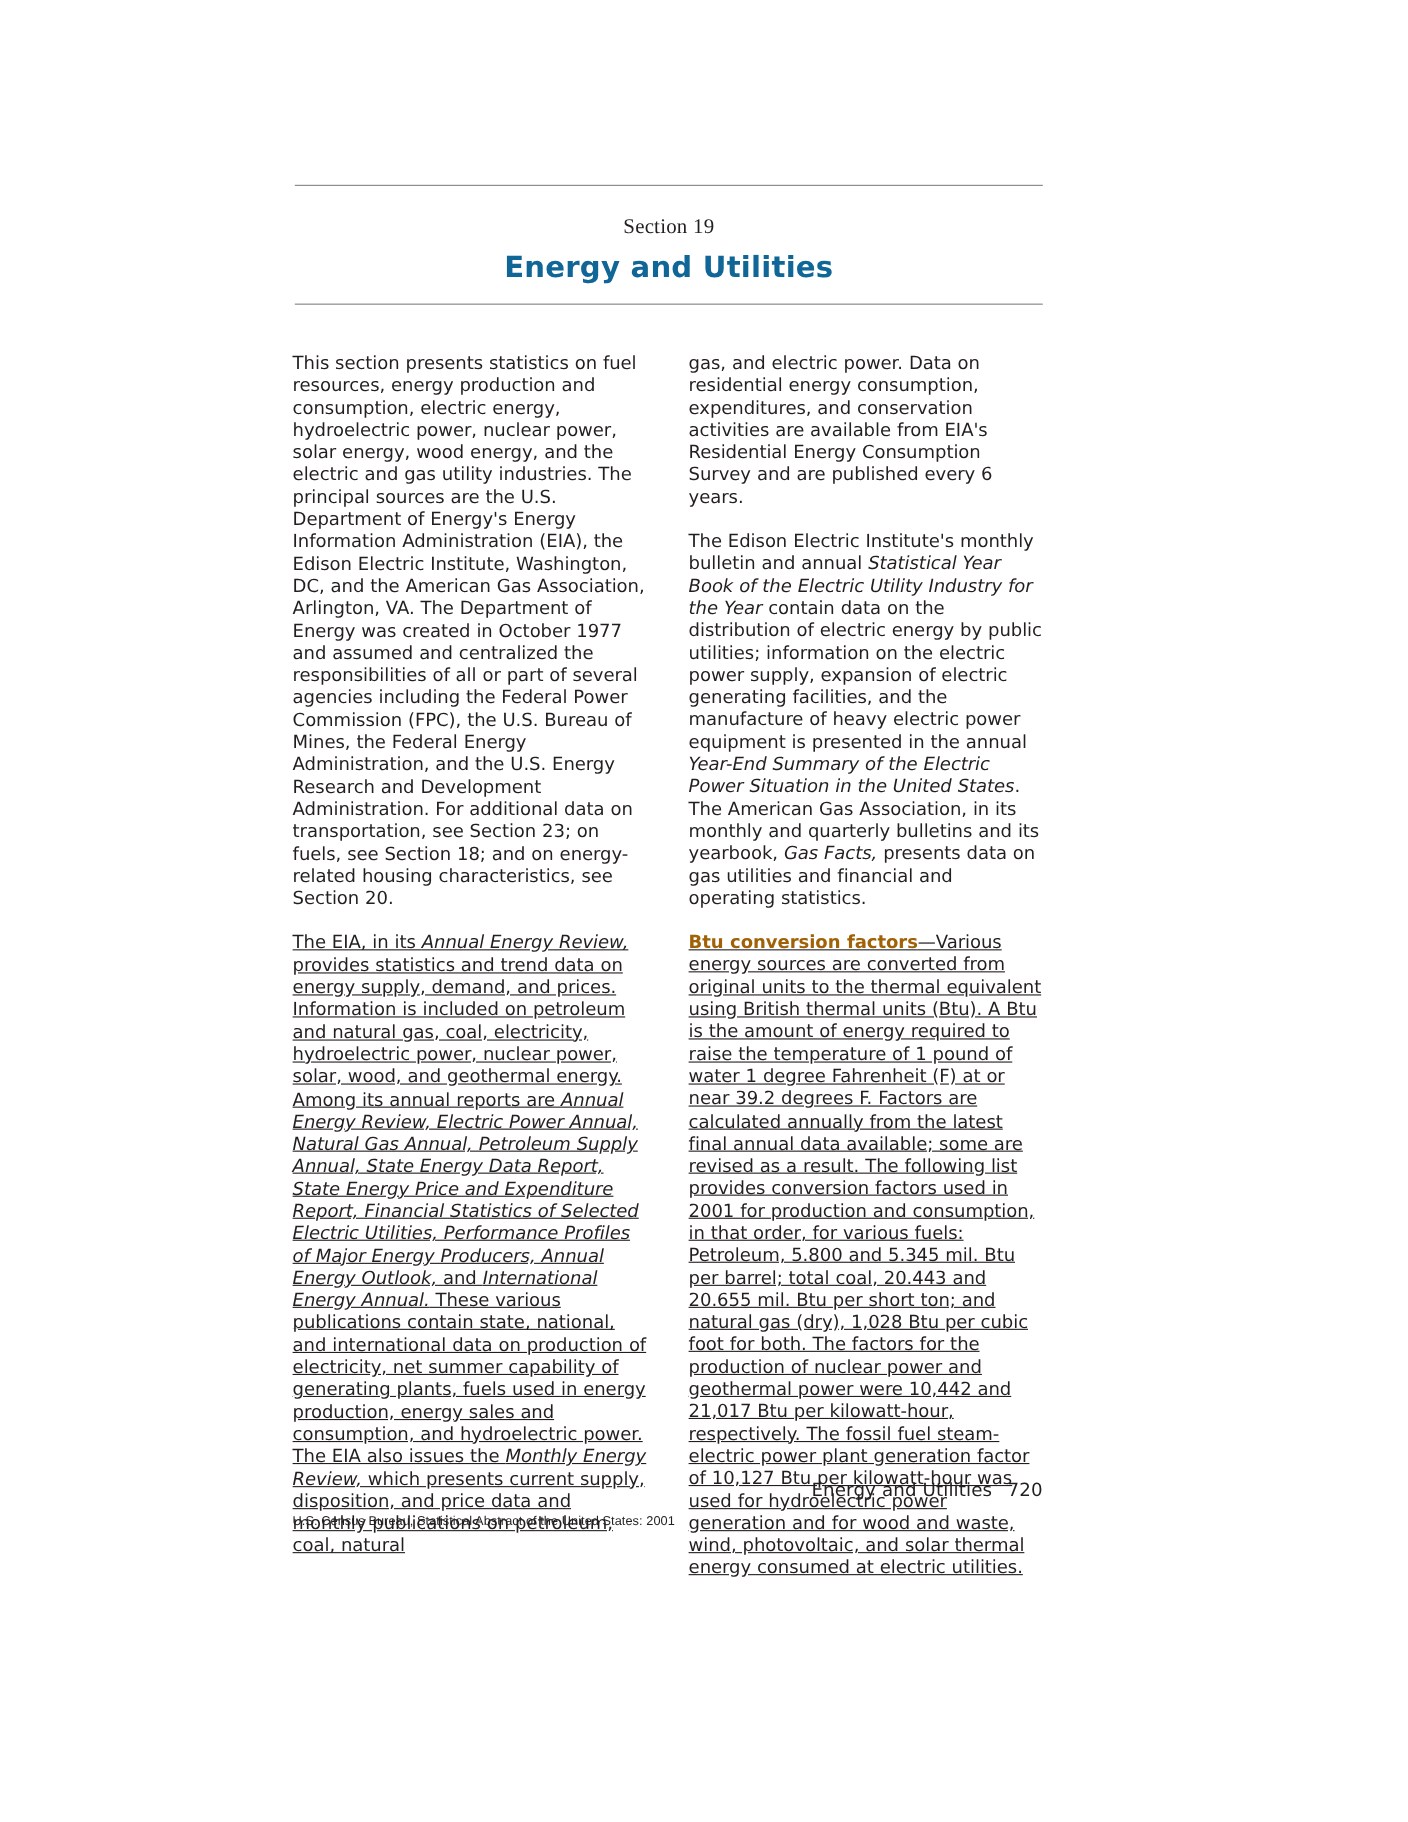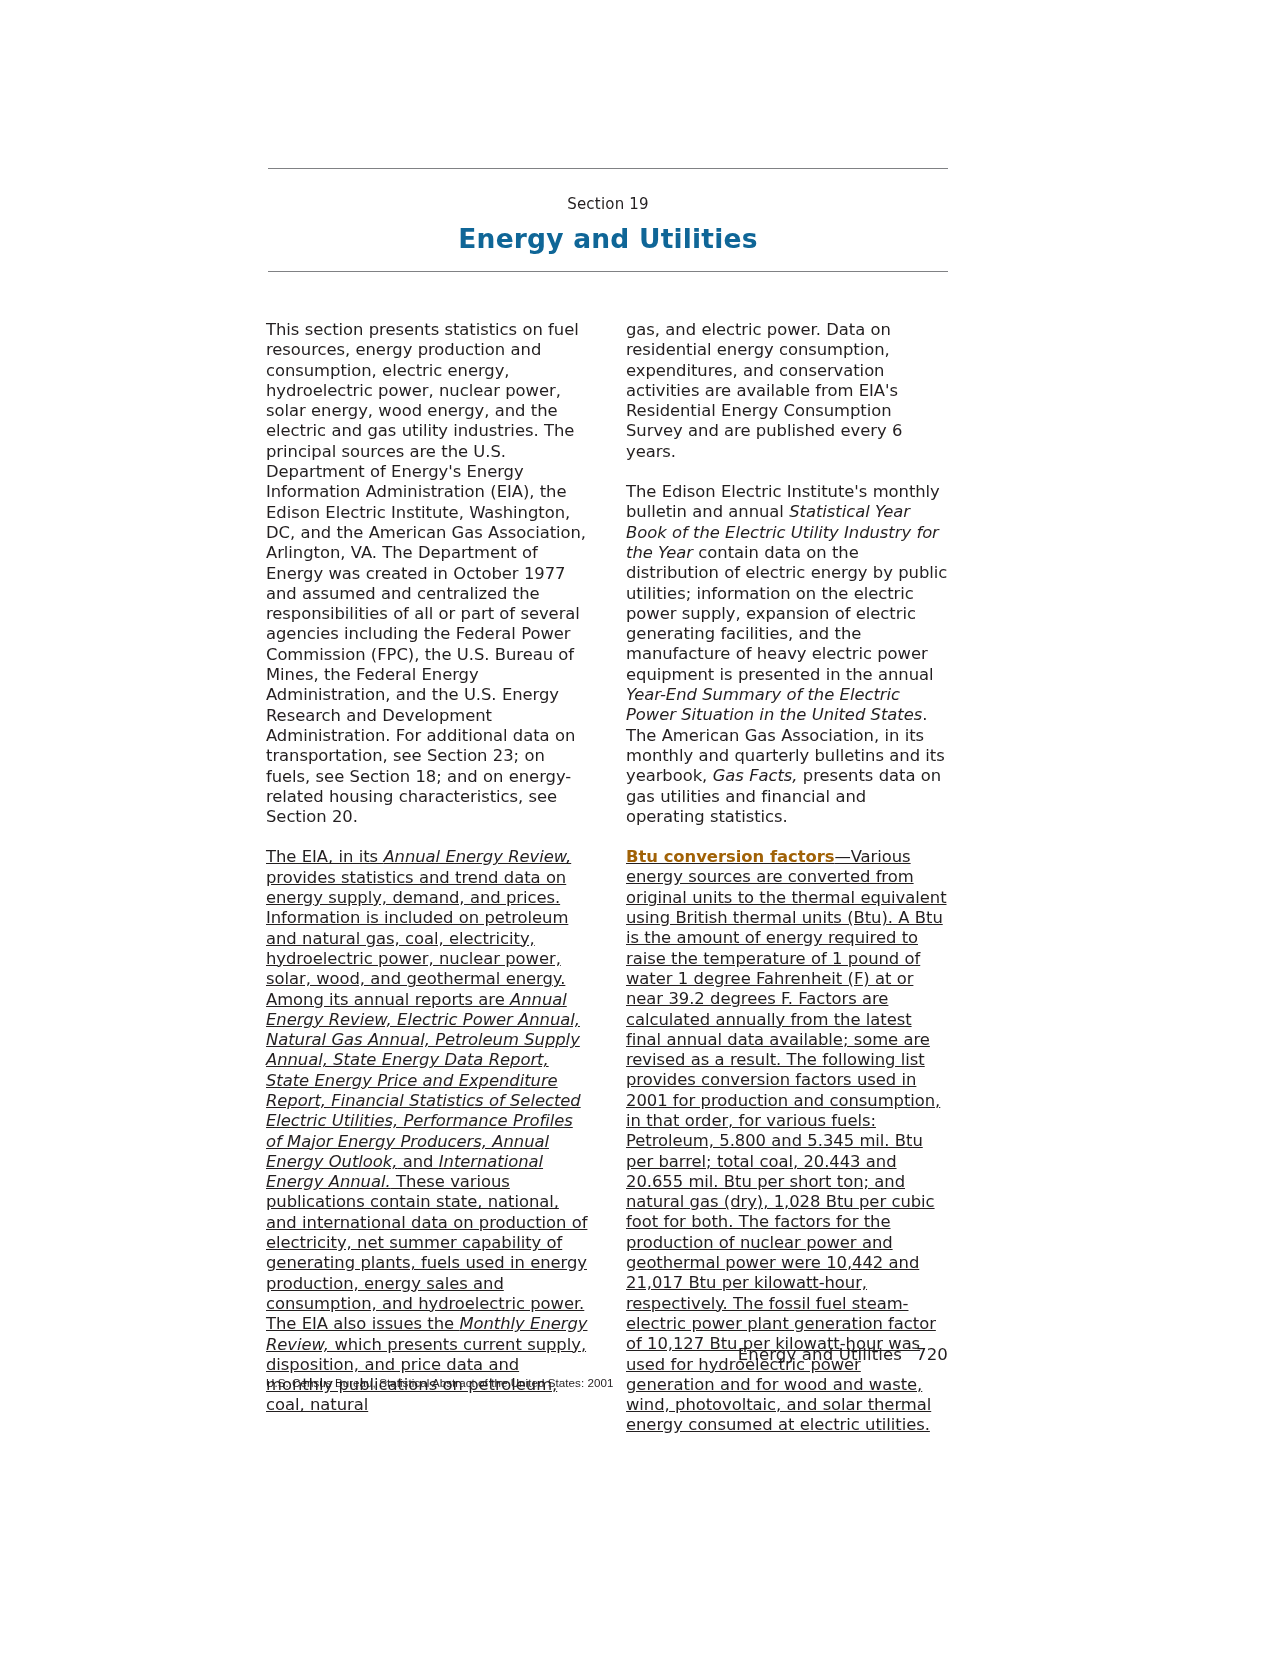--- a/index.html
+++ b/index.html
@@ -39,25 +39,26 @@
     font-size: 0;
   }
   .rule.bottom { margin-top: 0; }
 
   .header-inner {
     text-align: center;
     padding-top: 26px;
     padding-bottom: 16px;
   }
   .section-label {
-    font-size: 15px;
+    font-size: 19px;
     letter-spacing: 0.2px;
     color: #231f20;
     font-weight: 400;
     line-height: 1.25;
+    font-family: Liberation Serif, serif;
   }
   .section-title {
     font-size: 26.5px;
     font-weight: 700;
     color: #0f6697;
     letter-spacing: 0.2px;
     margin-top: 9px;
     line-height: 1.2;
   }
 

